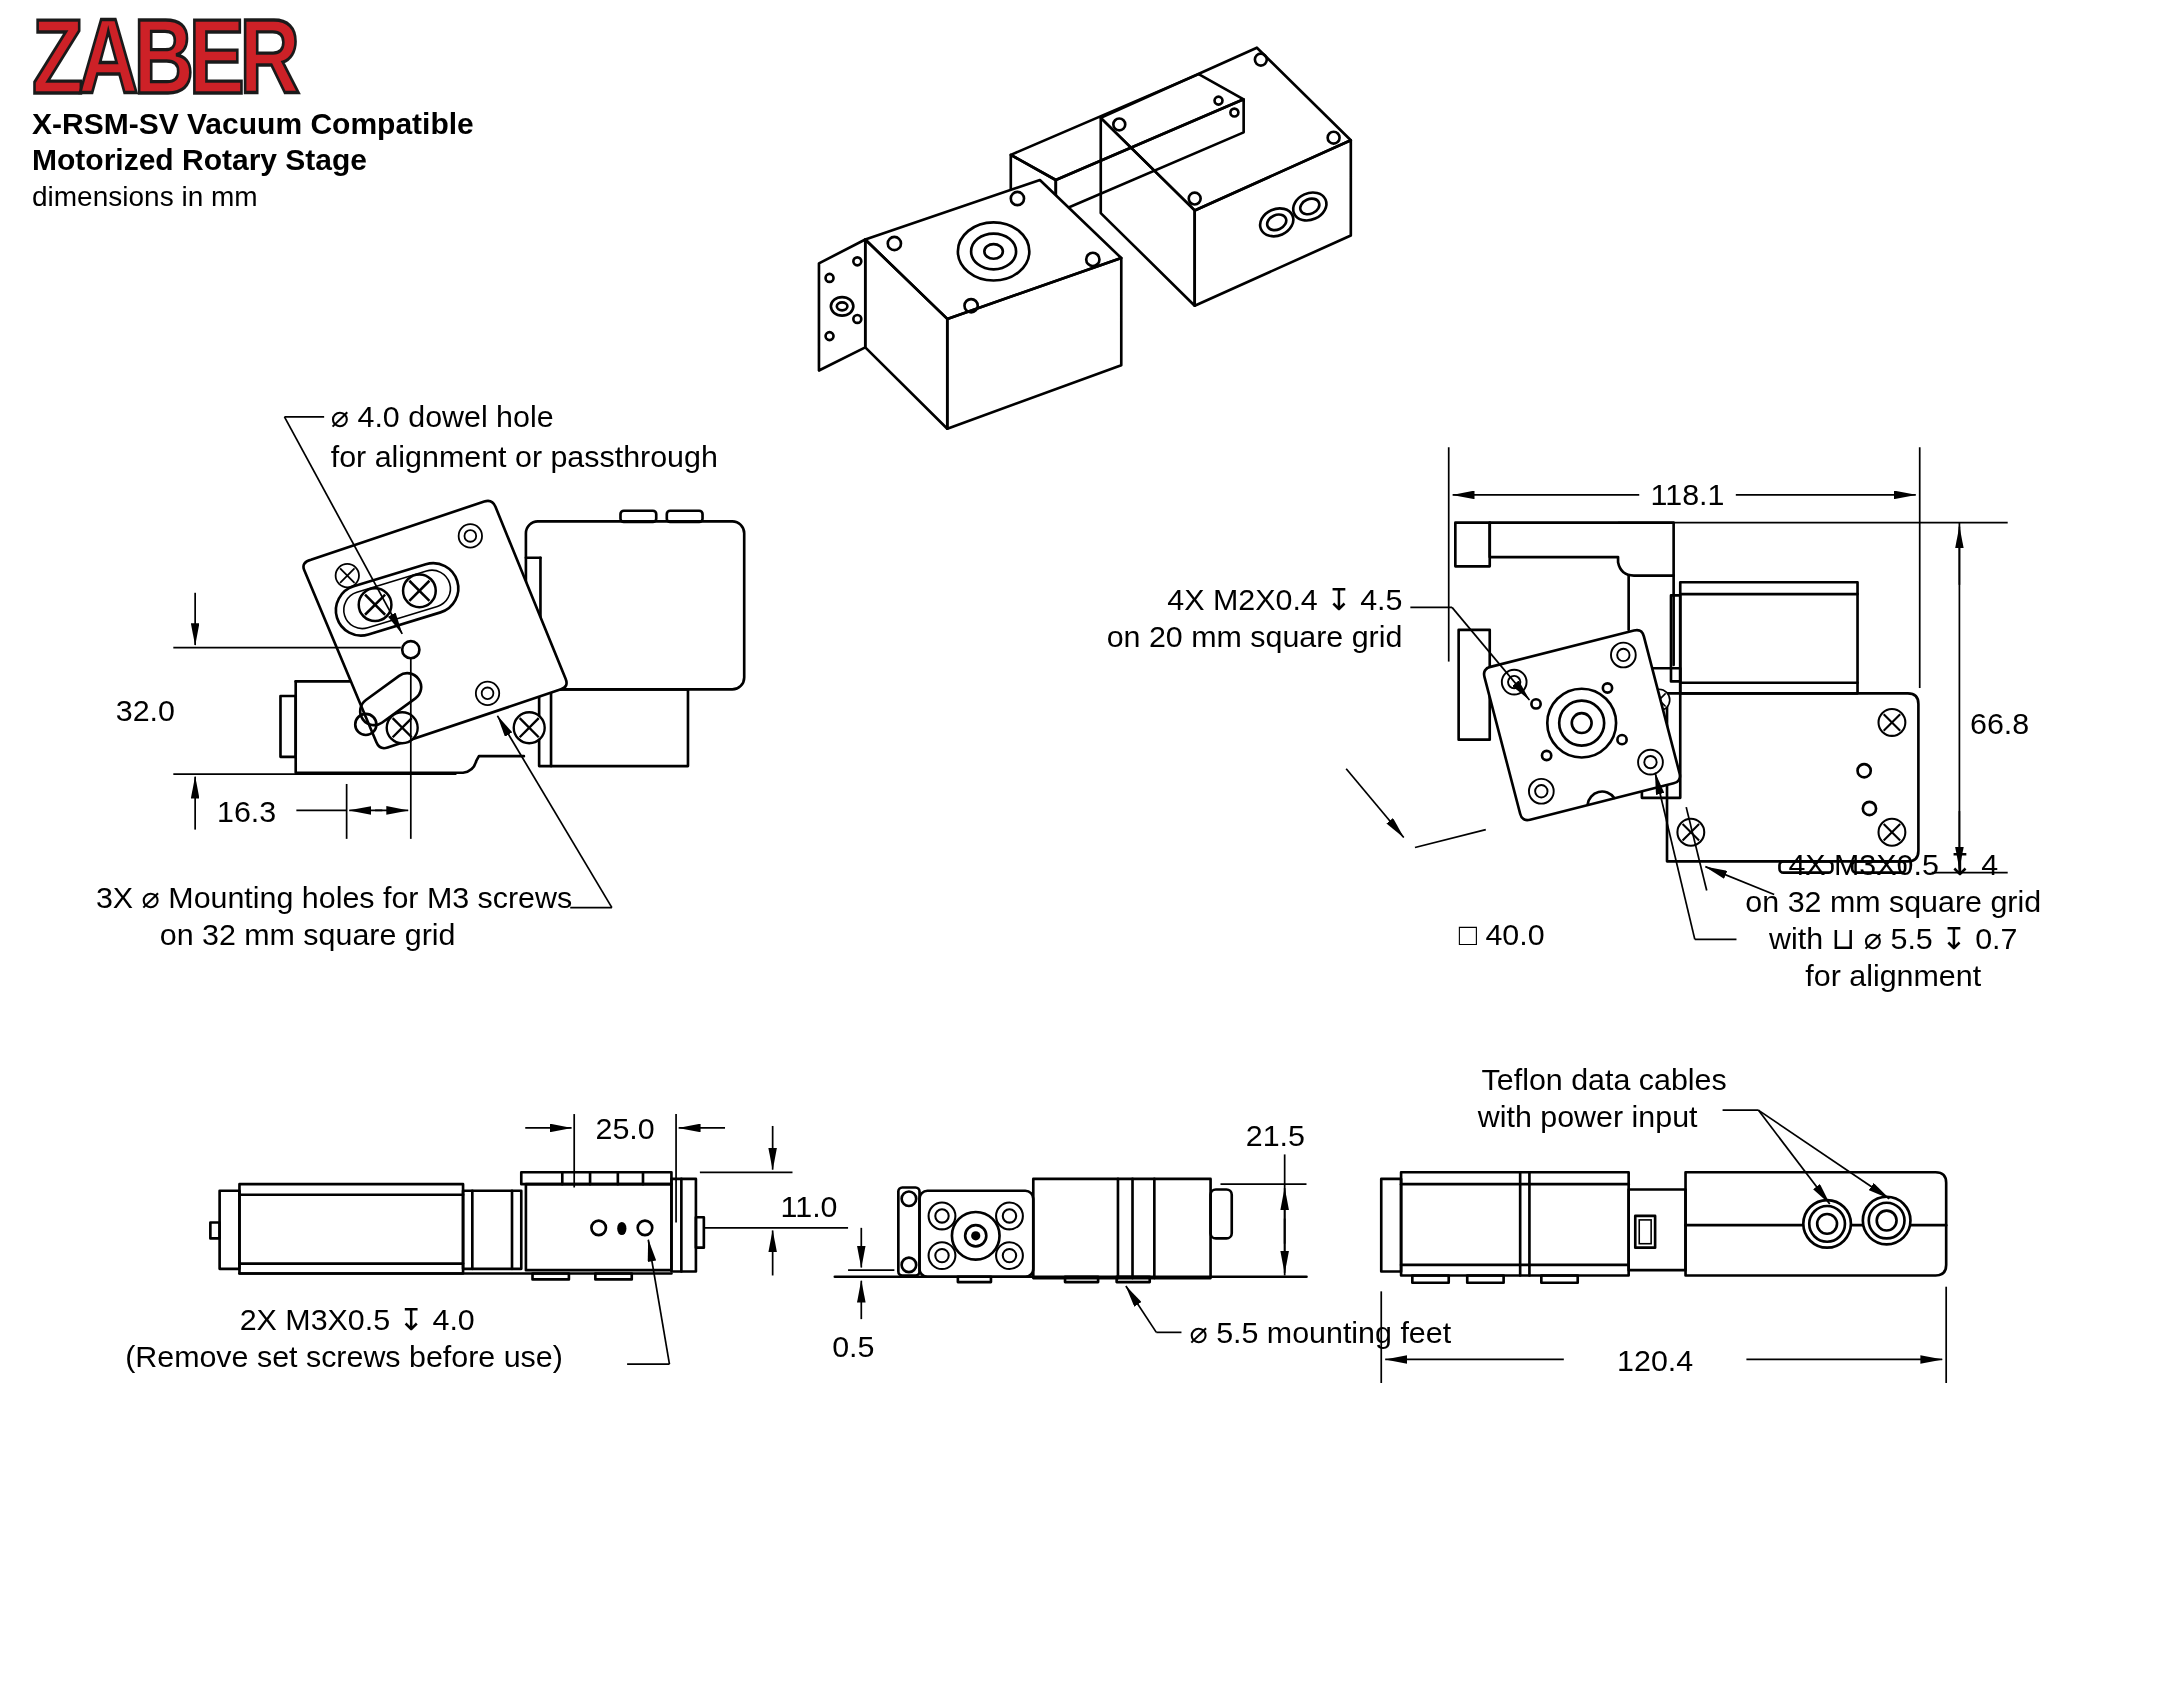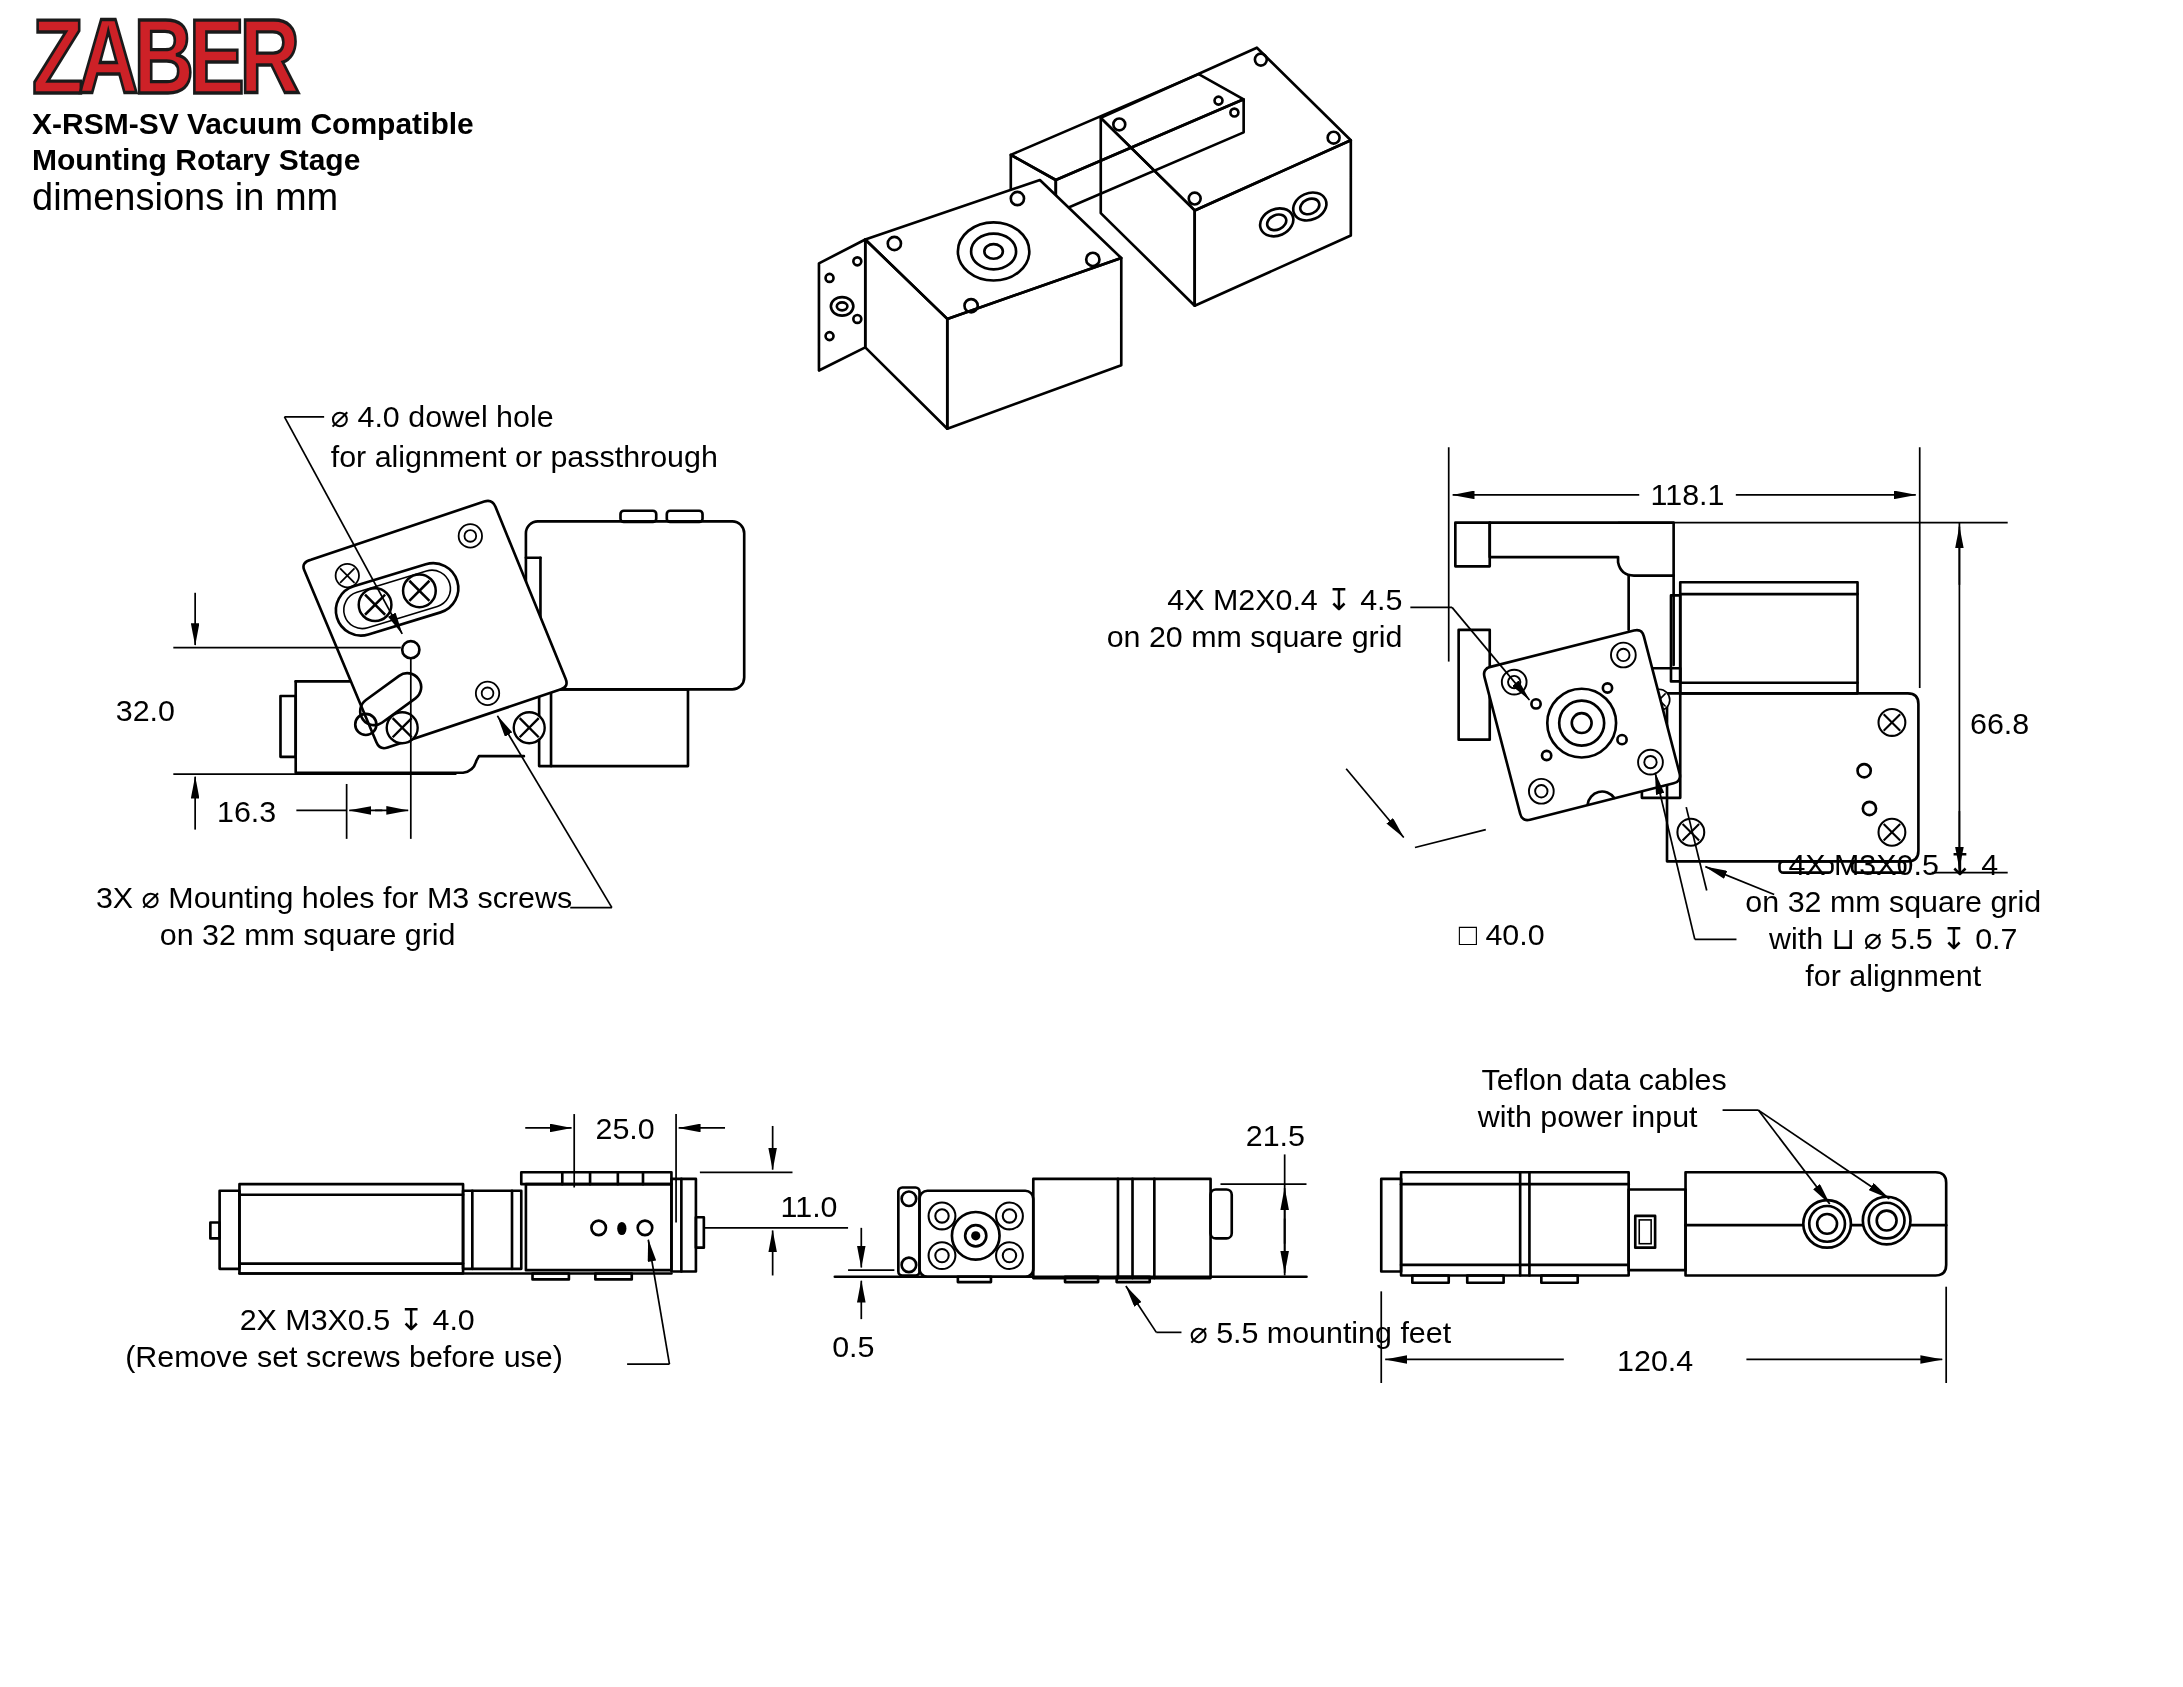--- a/index.html
+++ b/index.html
@@ -4,38 +4,38 @@
 <style>
   html,body{margin:0;padding:0;background:#ffffff;}
   #canvas{position:relative;width:2183px;height:1383px;background:#ffffff;overflow:hidden;
           font-family:"Liberation Sans","DejaVu Sans",sans-serif;color:#000;}
   .hdr{position:absolute;left:32px;top:6.6px;}
   .logo{font-family:"Liberation Sans","DejaVu Sans",sans-serif;font-weight:700;font-size:105px;
         line-height:99px;color:#cd2127;-webkit-text-stroke:3.3px #1a1a1a;
         transform:scaleX(0.80);transform-origin:left top;letter-spacing:-6.6px;white-space:nowrap;}
   .t1{font-size:30px;font-weight:700;line-height:36px;}
   .t2{font-size:30px;font-weight:700;line-height:36px;}
-  .t3{font-size:38px;font-weight:400;line-height:38px;}
+  .t3{font-size:28px;font-weight:400;line-height:38px;}
   .dwg{position:absolute;left:30px;top:1572px;font-size:24px;color:#7f8285;letter-spacing:0.7px;}
   svg{position:absolute;left:0;top:0;}
   svg .ln{stroke:#000;stroke-width:4;fill:none;stroke-linejoin:round;stroke-linecap:round;}
   svg .lnw{stroke:#000;stroke-width:4;fill:#fff;stroke-linejoin:round;}
   svg .thin{stroke:#000;stroke-width:2.4;fill:none;}
   svg .dim{stroke:#000;stroke-width:2.6;fill:none;}
   svg text{font-family:"Liberation Sans","DejaVu Sans",sans-serif;font-size:46px;fill:#000;}
 </style>
 </head>
 <body>
 
 <div id="canvas">
 
   <div class="hdr">
     <div class="logo">ZABER</div>
     <div class="t1">X-RSM-SV Vacuum Compatible</div>
-    <div class="t2">Mounting Rotary Stage</div>
+    <div class="t2">Motorized Rotary Stage</div>
     <div class="t3">dimensions in mm</div>
   </div>
 
   <svg width="2183" height="1687" viewBox="0 0 3300 2550">
     <defs>
       <marker id="ah" markerUnits="userSpaceOnUse" markerWidth="34" markerHeight="13" refX="33" refY="6.5" orient="auto">
         <path d="M0,0 L34,6.5 L0,13 Z" fill="#000"></path>
       </marker>
       <g id="phil">
         <circle r="26" fill="#fff" stroke="#000" stroke-width="4"></circle>

